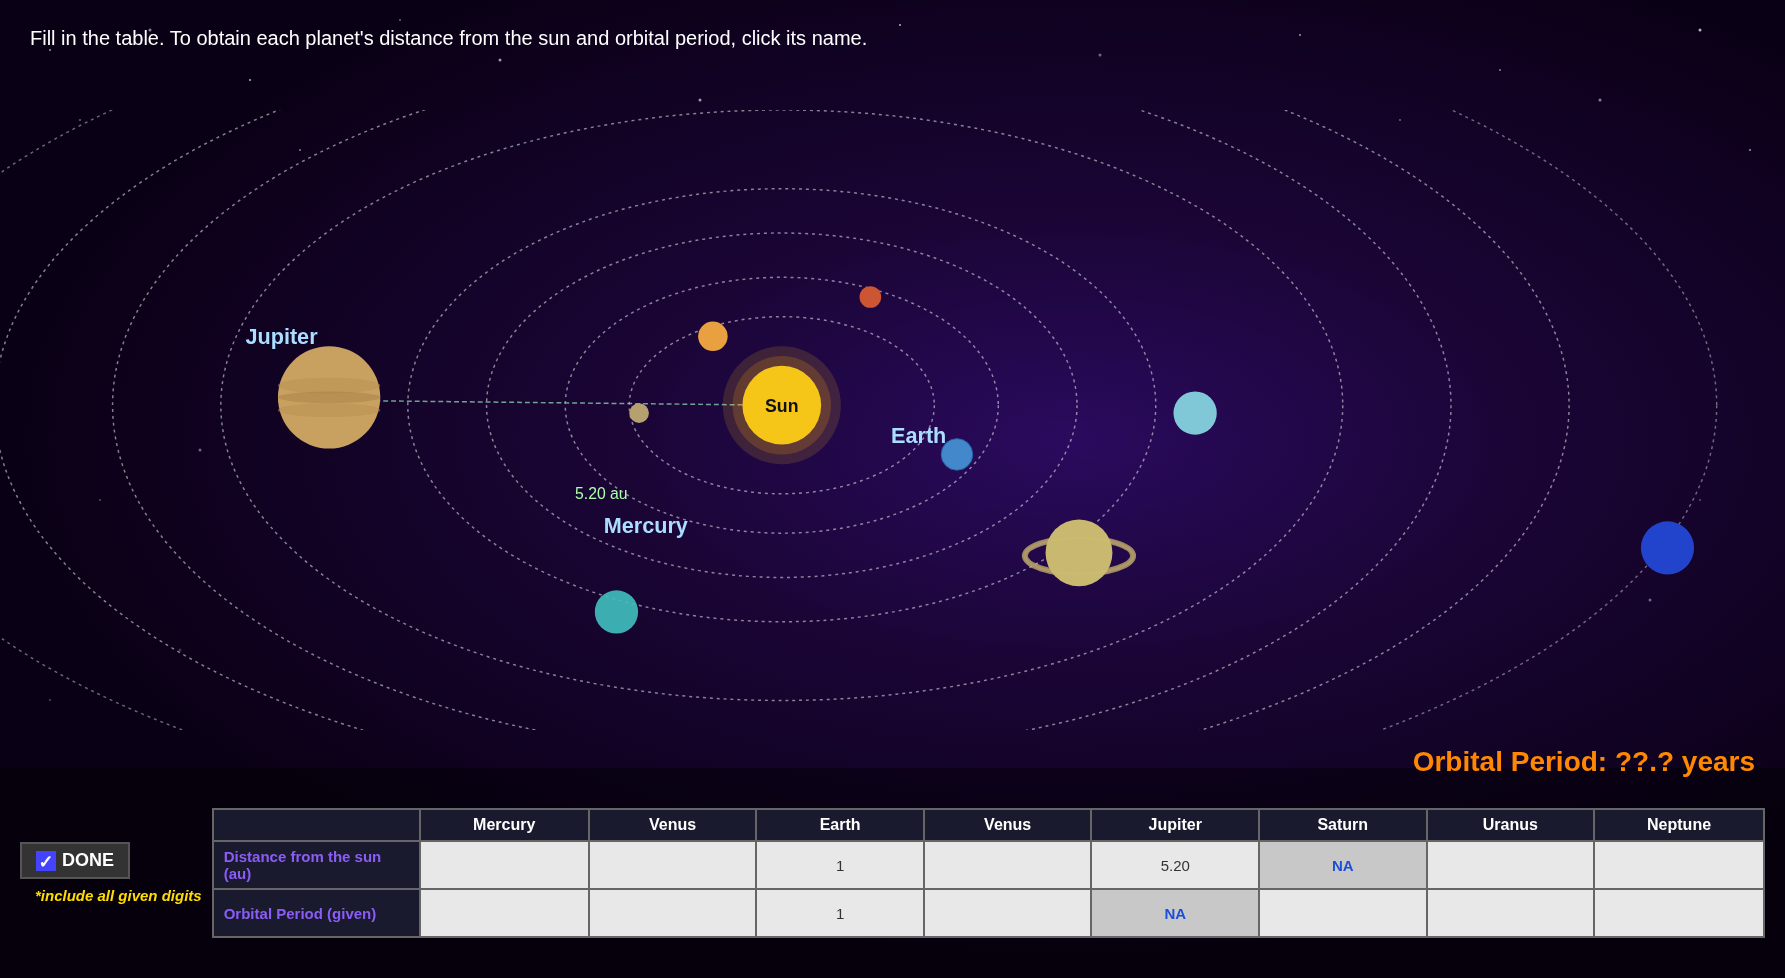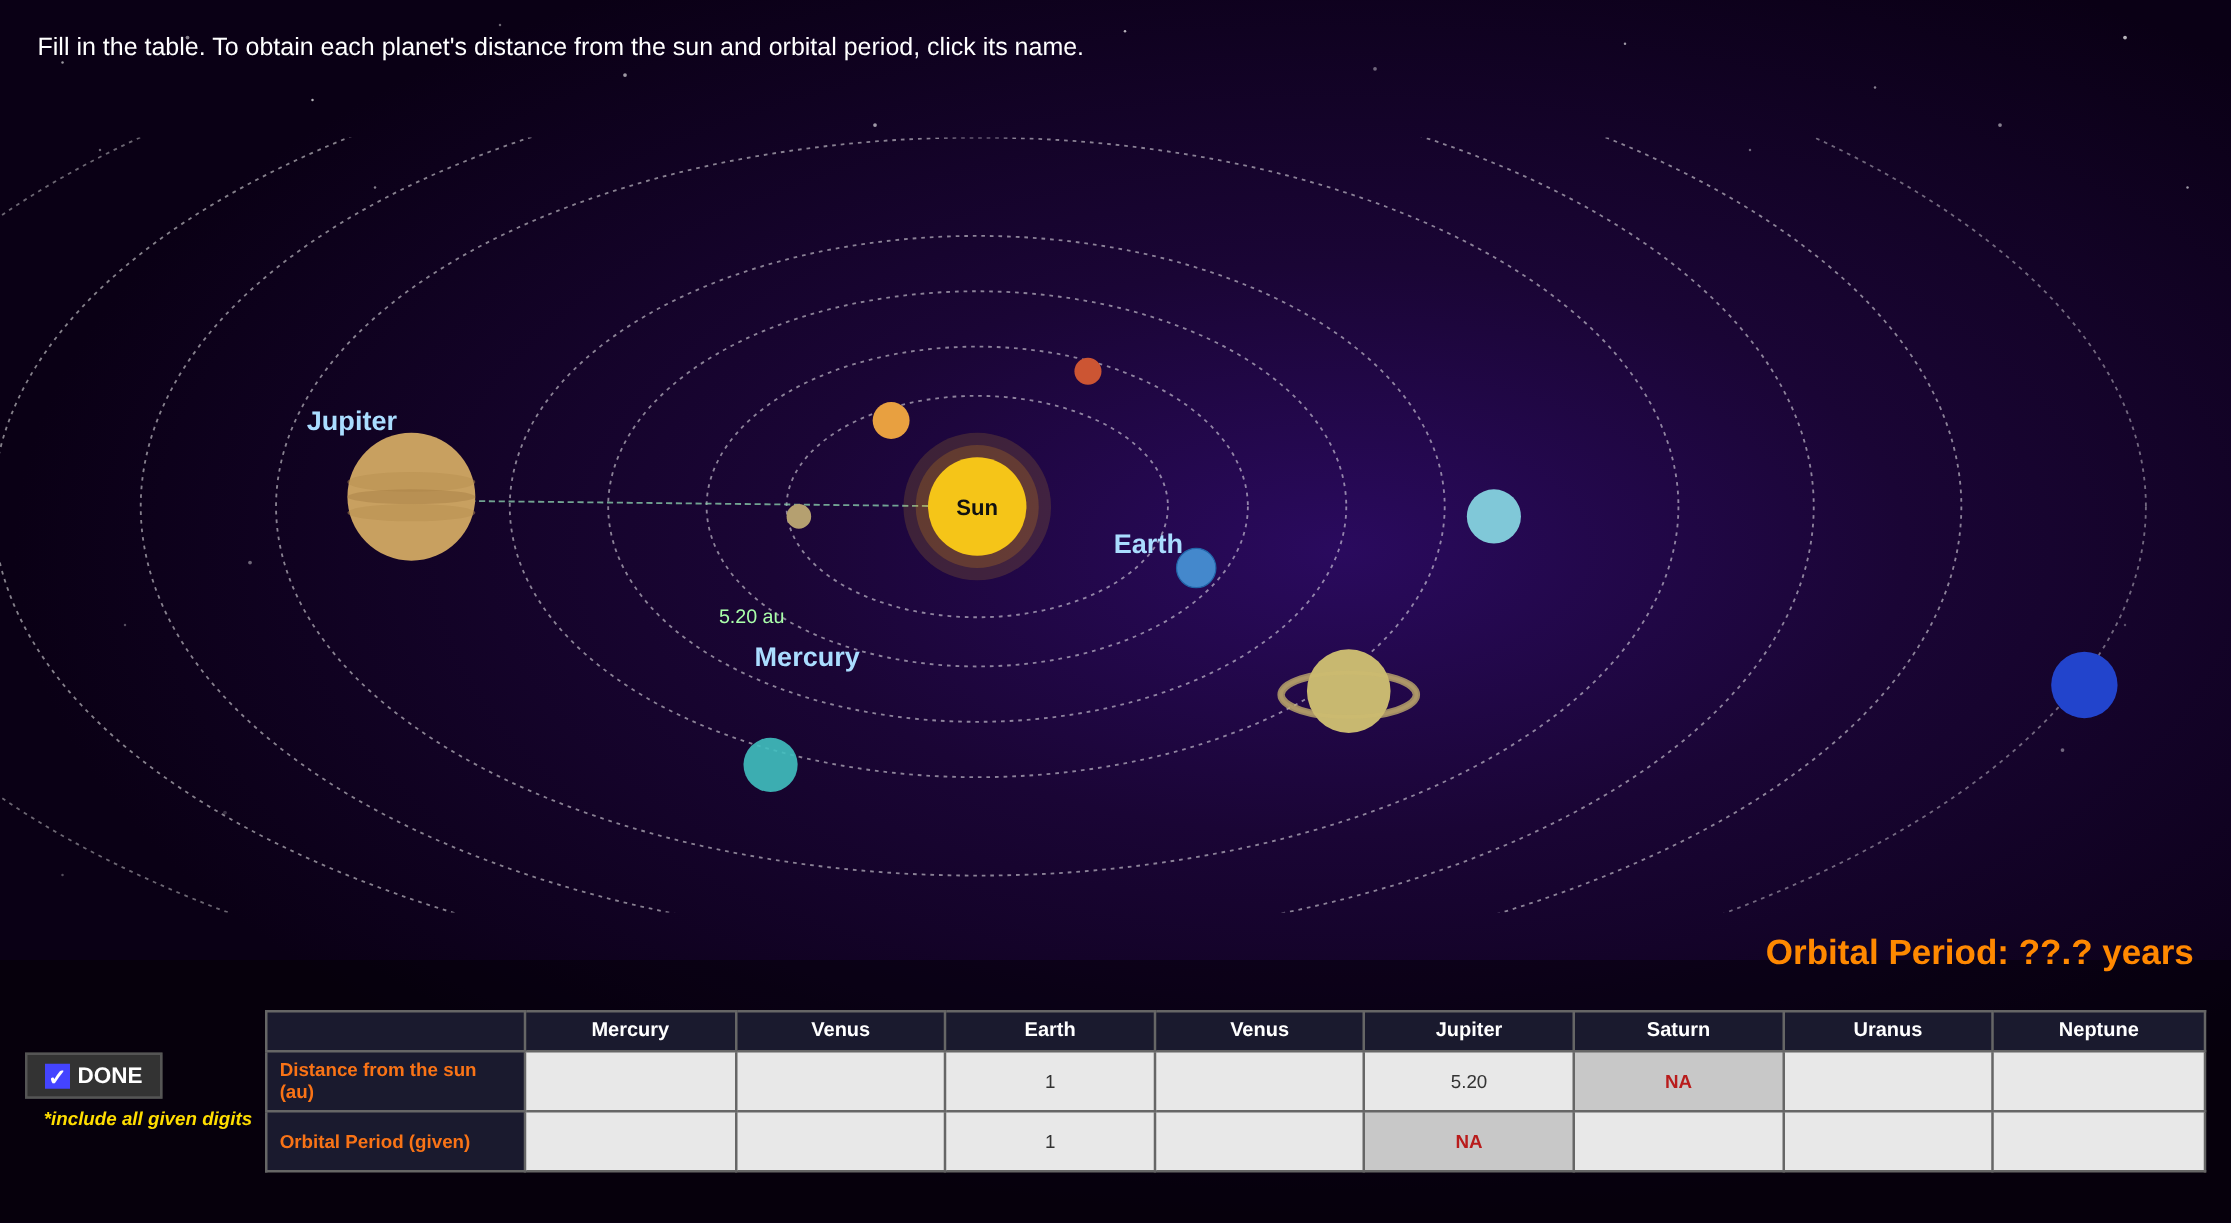--- a/index.html
+++ b/index.html
@@ -149,40 +149,40 @@
 
     .data-table td {
       background: #e8e8e8;
       color: #333;
       font-size: 15px;
       height: 48px;
     }
 
     .data-table td.row-header {
       background: #1a1a2e;
-      color: #f97316;
+      color: #8b5cf6;
       font-weight: bold;
       font-size: 15px;
       text-align: left;
       min-width: 200px;
     }
 
     .data-table td input {
       width: 100%;
       background: transparent;
       border: none;
       font-size: 15px;
       color: #333;
       text-align: center;
       outline: none;
     }
 
     .data-table td.na-cell {
       background: #c8c8c8;
-      color: #b91c1c;
+      color: #1d4ed8;
       font-weight: bold;
     }
 
     .data-table td.prefilled {
       color: #333;
       font-weight: normal;
     }
 
     
     .planet-label {

